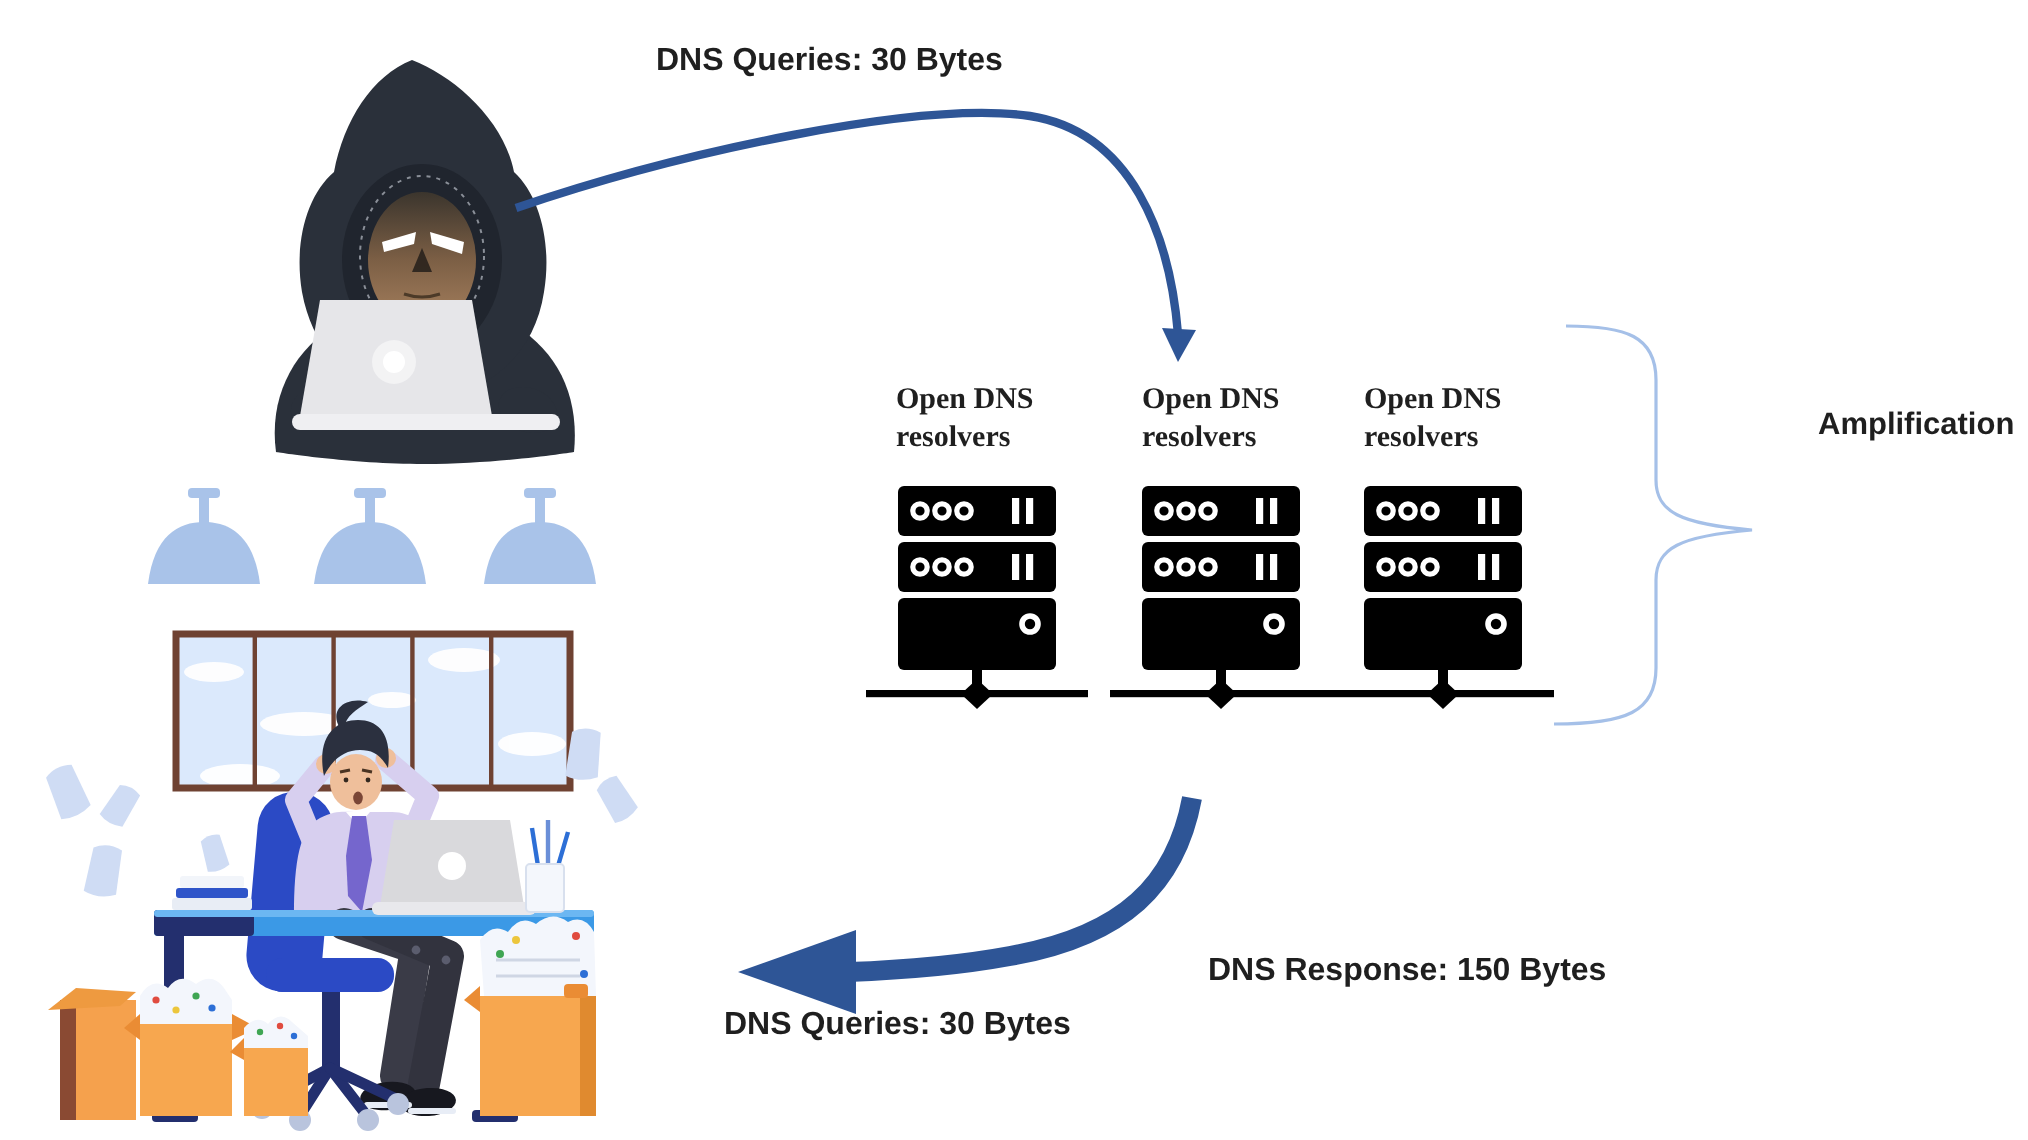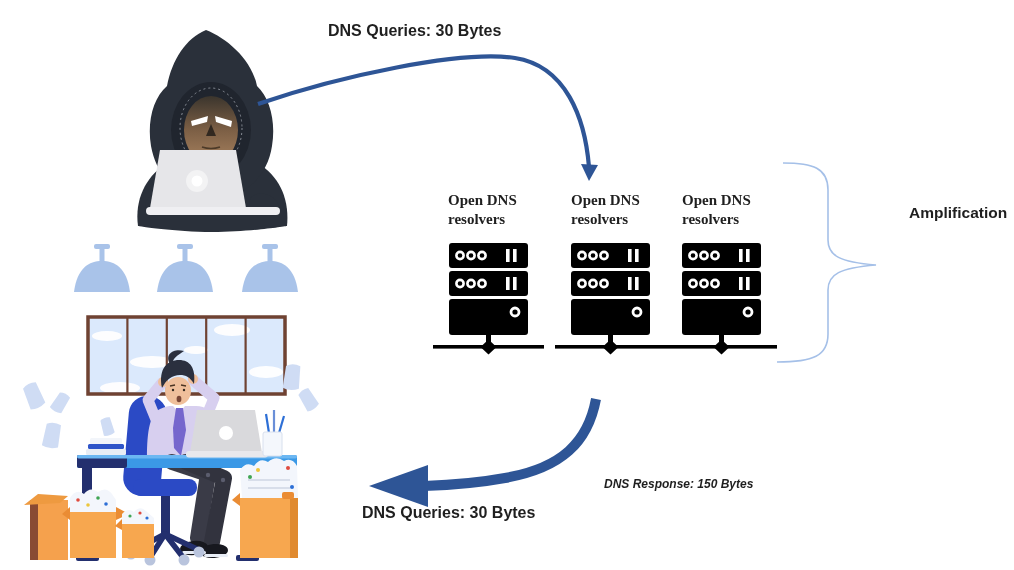--- a/index.html
+++ b/index.html
@@ -23,21 +23,21 @@
     white-space:normal;
     width:92px;
     font-size:15px;
     line-height:19px;
     font-family:Liberation Serif, serif;
   }
   .lbl-resolver-1{left:448px;top:191px;}
   .lbl-resolver-2{left:571px;top:191px;}
   .lbl-resolver-3{left:682px;top:191px;}
   .lbl-amp{left:909px;top:202px;font-size:15.5px;line-height:21px;white-space:normal;width:120px;}
-  .lbl-response{left:604px;top:477px;font-size:12px;font-style:italic;}
+  .lbl-response{left:604px;top:477px;font-size:16px;}
   .lbl-query-bottom{left:362px;top:504px;font-size:16px;}
 </style>
 </head>
 <body>
 
 <div class="canvas">
 
   <svg width="1014" height="570" viewBox="0 0 1014 570">
     <defs>
       <linearGradient id="faceGrad" x1="0" y1="0" x2="0" y2="1">

